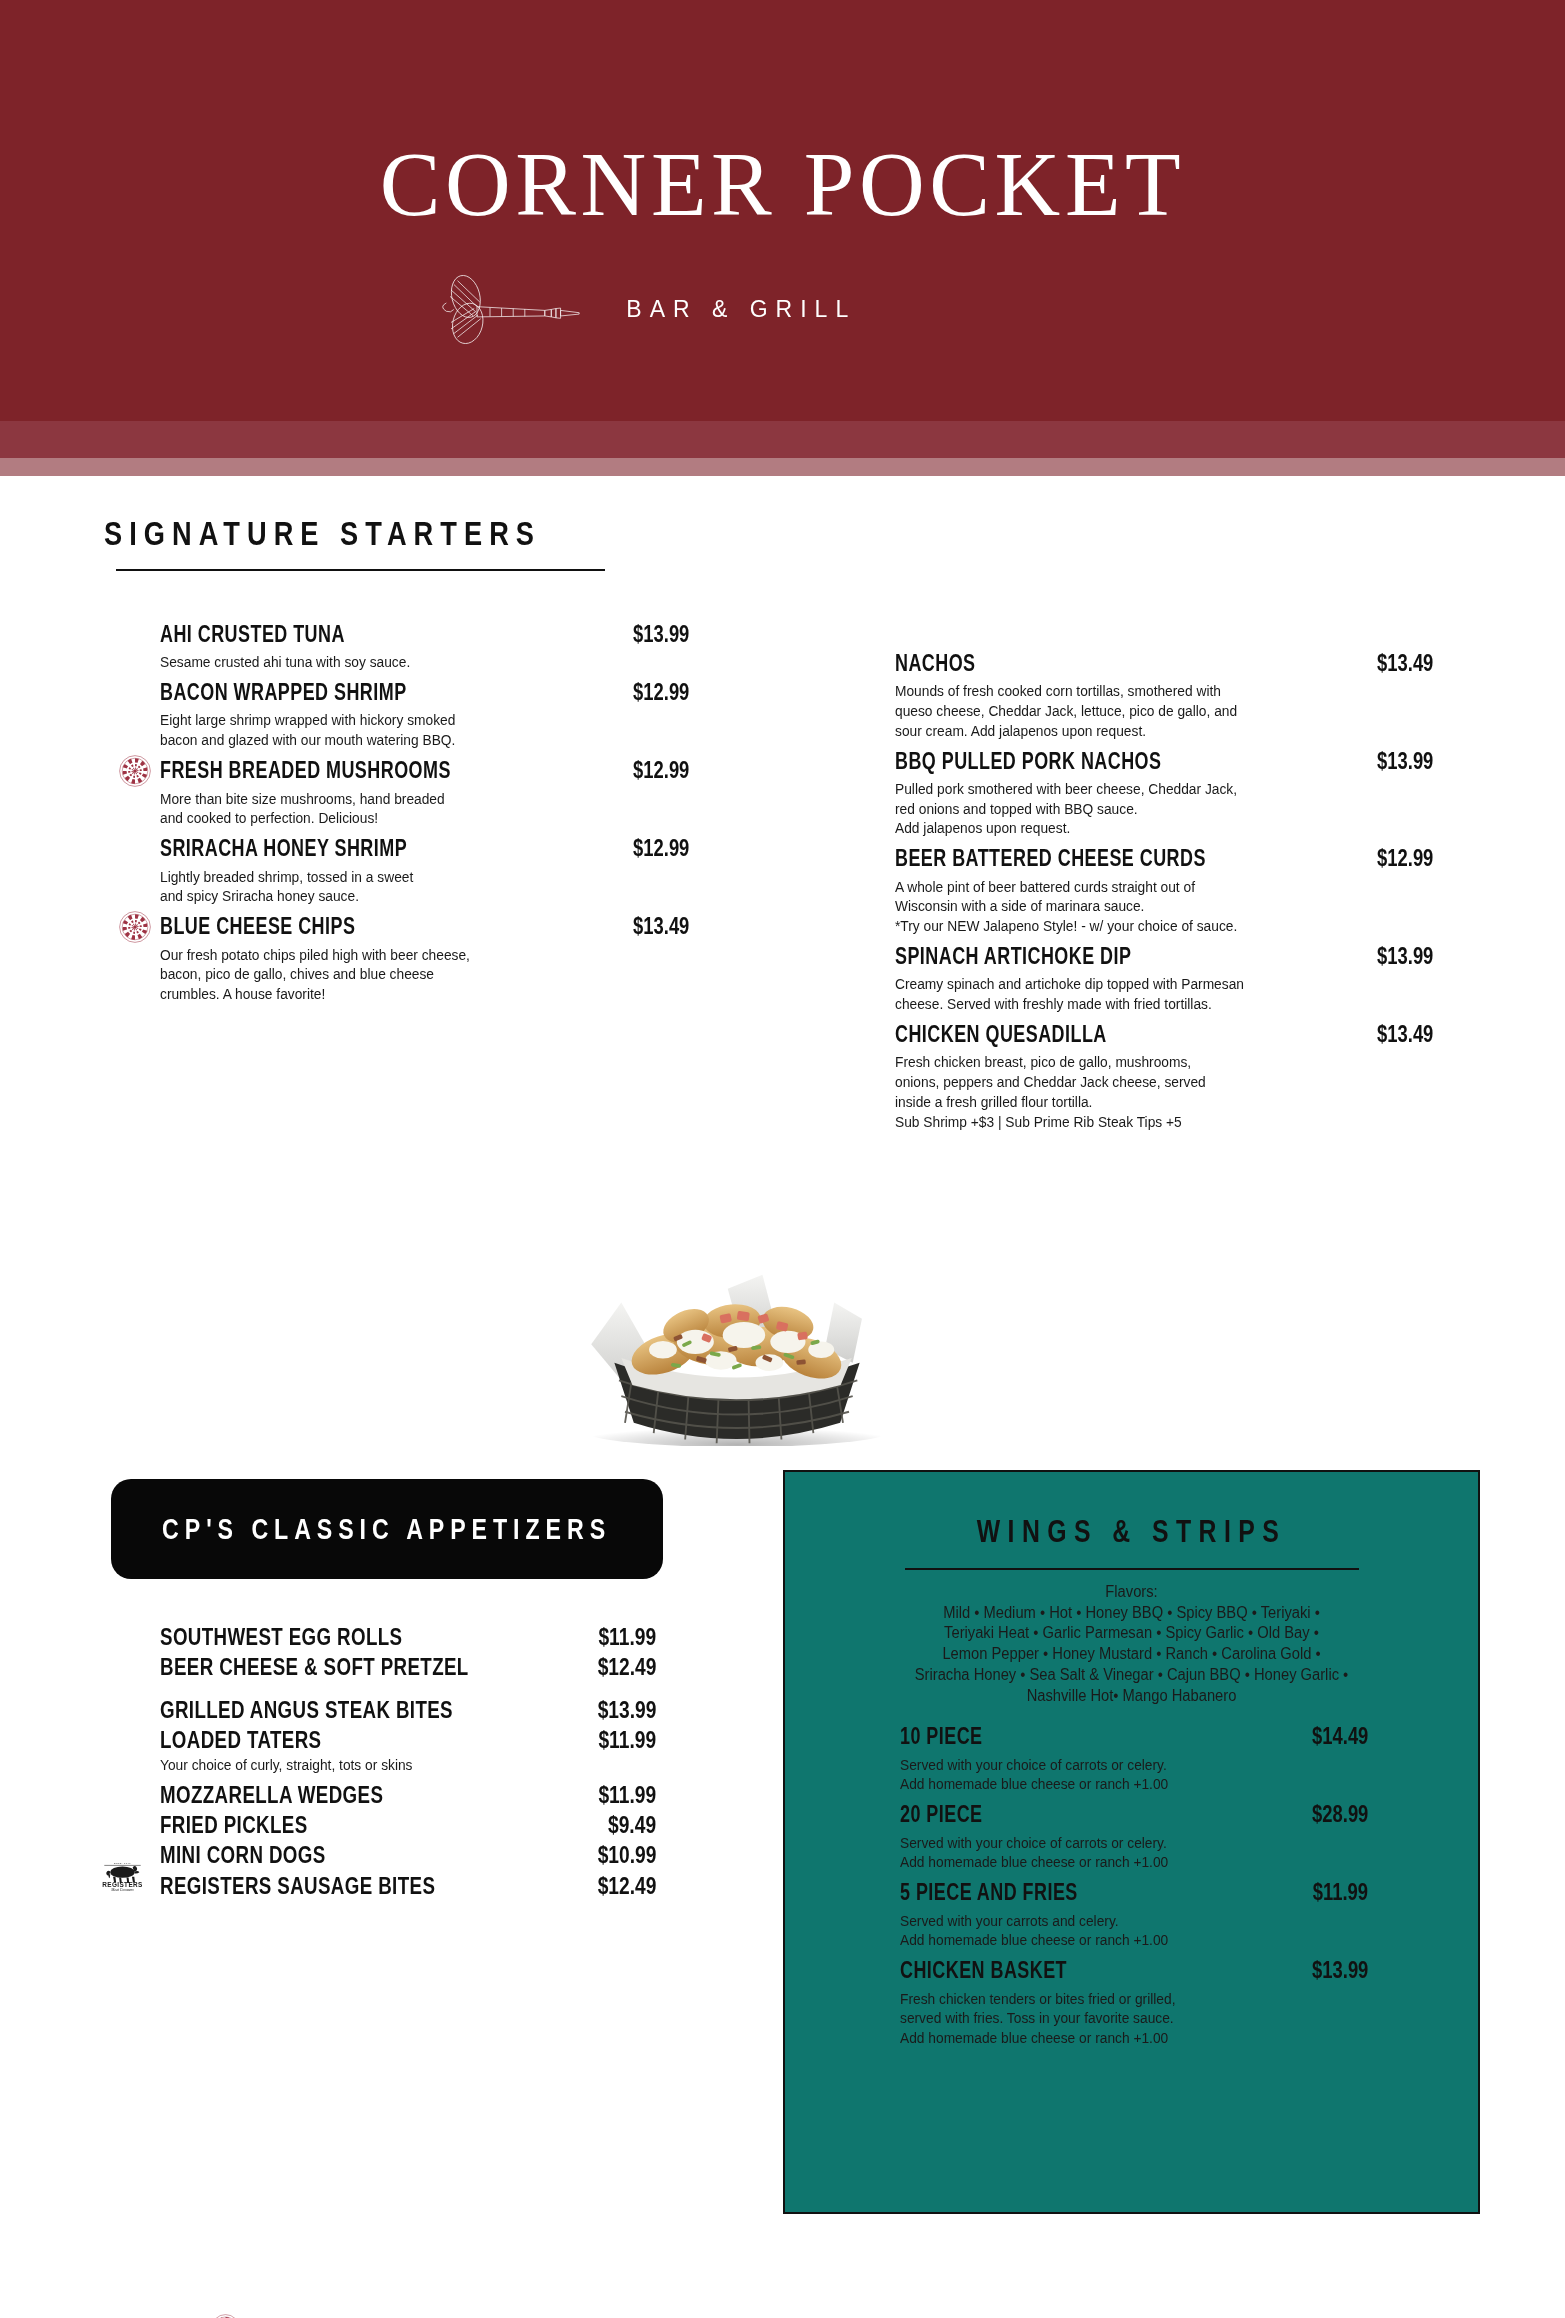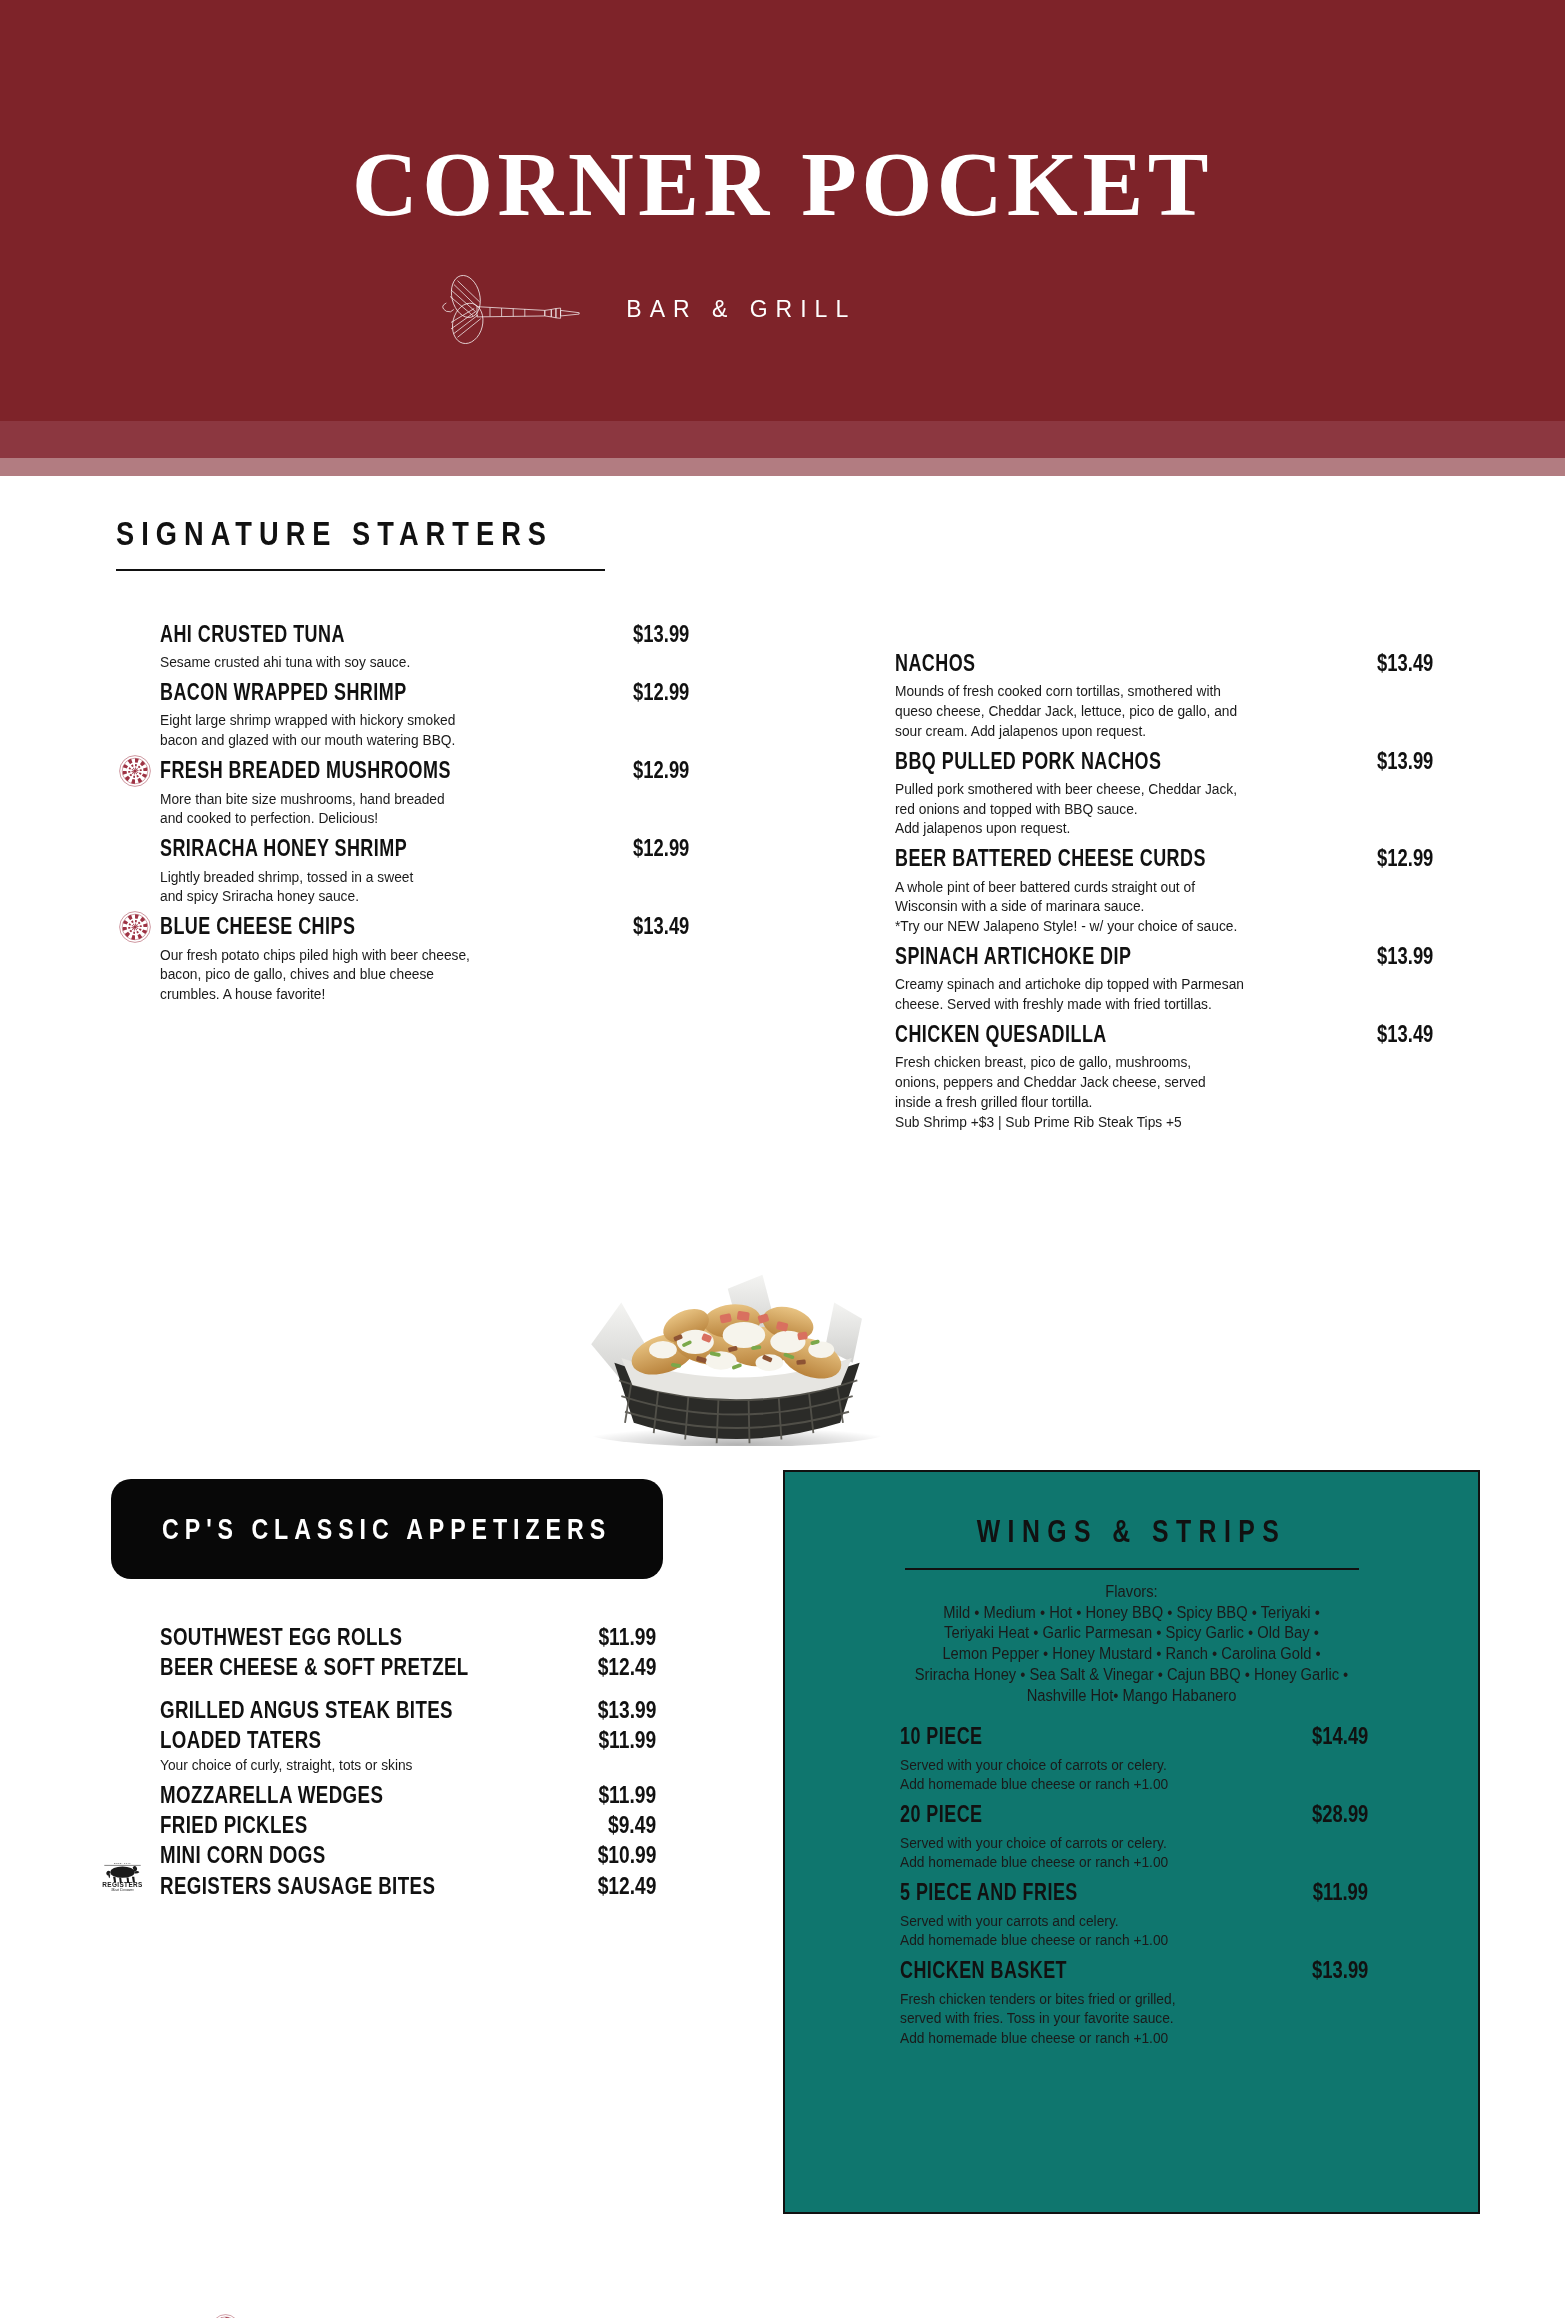--- a/index.html
+++ b/index.html
@@ -35,21 +35,21 @@
     width: 1565px; height: 17.6px;
     background: #b27c81;
   }
 
   .brand-title {
     position: absolute;
     left: 0; top: 139px;
     width: 1565px;
     text-align: center;
     font-family: "Liberation Serif", serif;
-    font-weight: bold;
+    font-weight: normal;
     font-size: 91px;
     letter-spacing: 4.6px;
     color: #ffffff;
     line-height: 1;
   }
 
   .brand-sub-wrap {
     position: absolute;
     left: 0; top: 274px;
     width: 1281px;
@@ -126,21 +126,21 @@
 
   
   .fav-mark {
     position: absolute;
     left: -41px;
     top: -2.8px;
     width: 32px; height: 32px;
   }
 
   
-  #sig-head-wrap { position: absolute; left: 116px; top: 514px; width: 510px; text-align: center; }
+  #sig-head-wrap { position: absolute; left: 104px; top: 514px; width: 510px; text-align: center; }
   #sig-head-rule { position: absolute; left: 116px; top: 569px; width: 489px; }
 
   #sig-left  { position: absolute; left: 160px; top: 621px; width: 529px; }
   #sig-right { position: absolute; left: 895px; top: 650px; width: 538px; }
 
   
   .food-photo {
     position: absolute;
     left: 510px; top: 1247px;
     width: 454px; height: 199px;

